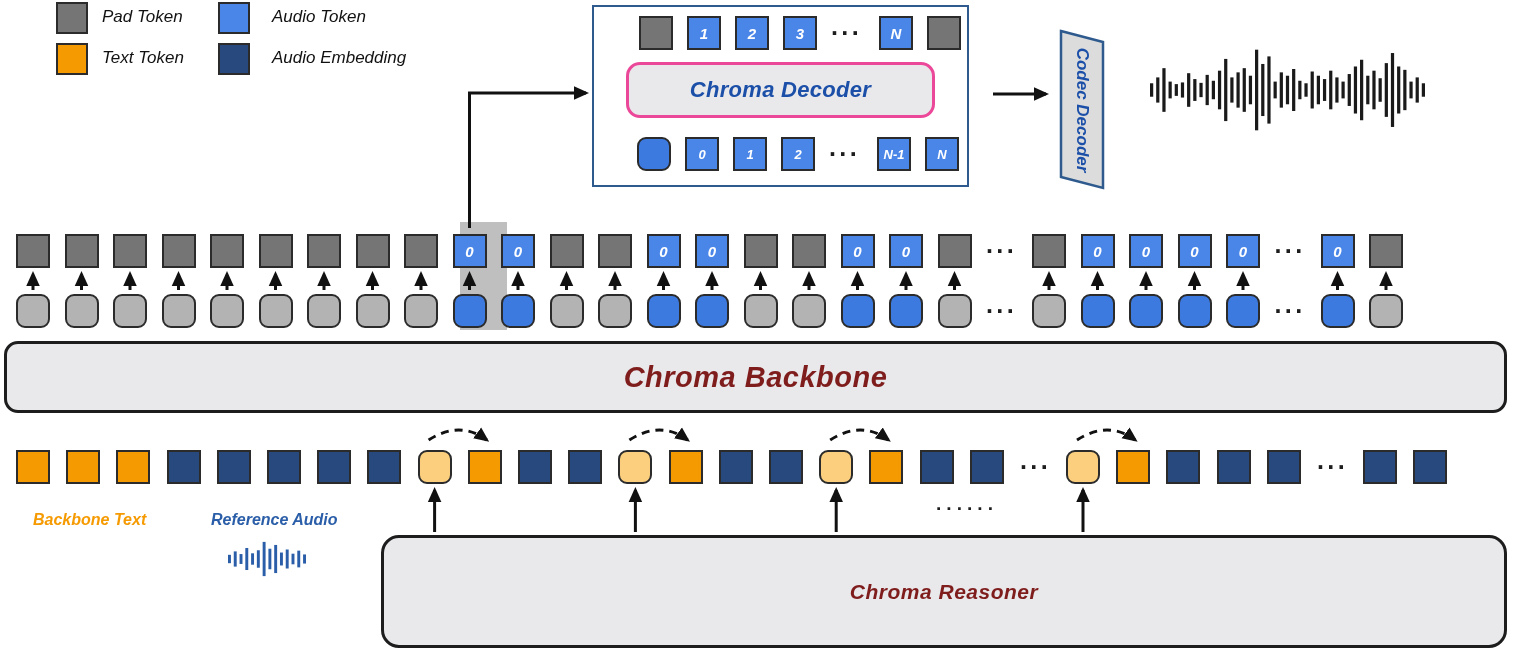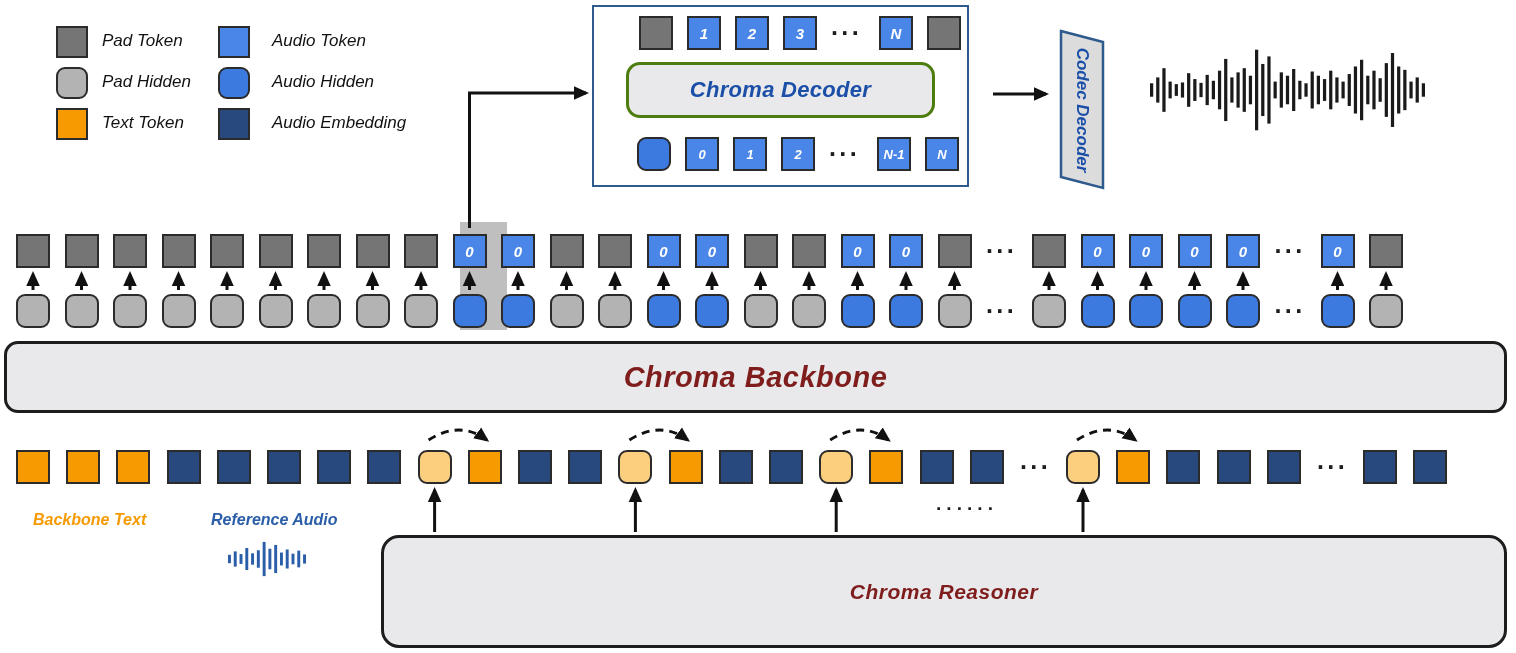--- a/index.html
+++ b/index.html
@@ -20,21 +20,21 @@
   .tok.rounded{border-radius:9px;}
   .c-pad-token{background:#757575;}
   .c-pad-hidden{background:#b3b3b3;}
   .c-text-token{background:#f59a00;}
   .c-text-hidden{background:#fbcf7e;}
   .c-audio-token{background:#4a86e8;}
   .c-audio-hidden{background:#3d7ae0;}
   .c-audio-embed{background:#27497e;}
 
   
-  .legend{position:absolute;left:40px;top:24px;width:380px;text-decoration:underline;}
+  .legend{position:absolute;left:40px;top:0;width:380px;text-decoration:underline;}
   .legend-row{position:relative;height:41px;}
   .legend-sw{
     position:absolute;width:32px;height:32px;top:2px;
     border:2.5px solid #2b2b2b;box-sizing:border-box;
   }
   .legend-sw.rounded{border-radius:9px;}
   .legend-label{
     position:absolute;top:7px;font-style:italic;font-size:17px;color:#111;
     white-space:nowrap;
   }
@@ -45,21 +45,21 @@
 
   .sample-dash{position:absolute;left:172px;top:16px;width:58px;height:12px;}
 
   
   #decoder-panel{
     position:absolute;left:592px;top:5px;width:377px;height:182px;
     border:2.5px solid #2e5a8e;background:#ffffff;box-sizing:border-box;
   }
   #decoder-box{
     position:absolute;left:626px;top:62px;width:309px;height:56px;
-    background:#e9e9ec;border:3px solid #4d7c0f;border-radius:14px;
+    background:#e9e9ec;border:3px solid #ec4899;border-radius:14px;
     box-sizing:border-box;display:flex;align-items:center;justify-content:center;
   }
   #decoder-box .lbl{
     font-style:italic;font-weight:bold;font-size:22px;color:#1b4fa8;
     letter-spacing:.3px;
   }
   .dots{
     position:absolute;font-size:25px;font-weight:bold;color:#1d1d1d;
     letter-spacing:2px;line-height:1;
   }
@@ -109,30 +109,20 @@
 
 <div class="legend">
   <div class="legend-row">
     <div class="legend-col-a">
       <div class="legend-sw c-pad-token"></div>
       <div class="legend-label">Pad Token</div>
     </div>
     <div class="legend-col-b">
       <div class="legend-sw c-audio-token"></div>
       <div class="legend-label">Audio Token</div>
-    </div>
-  </div>
-  <div class="legend-row">
-    <div class="legend-col-a">
-      <div class="legend-sw rounded c-pad-hidden"></div>
-      <div class="legend-label">Pad Hidden</div>
-    </div>
-    <div class="legend-col-b">
-      <div class="legend-sw rounded c-audio-hidden"></div>
-      <div class="legend-label">Audio Hidden</div>
     </div>
   </div>
   <div class="legend-row">
     <div class="legend-col-a">
       <div class="legend-sw c-text-token"></div>
       <div class="legend-label">Text Token</div>
     </div>
     <div class="legend-col-b">
       <div class="legend-sw c-audio-embed"></div>
       <div class="legend-label">Audio Embedding</div>

